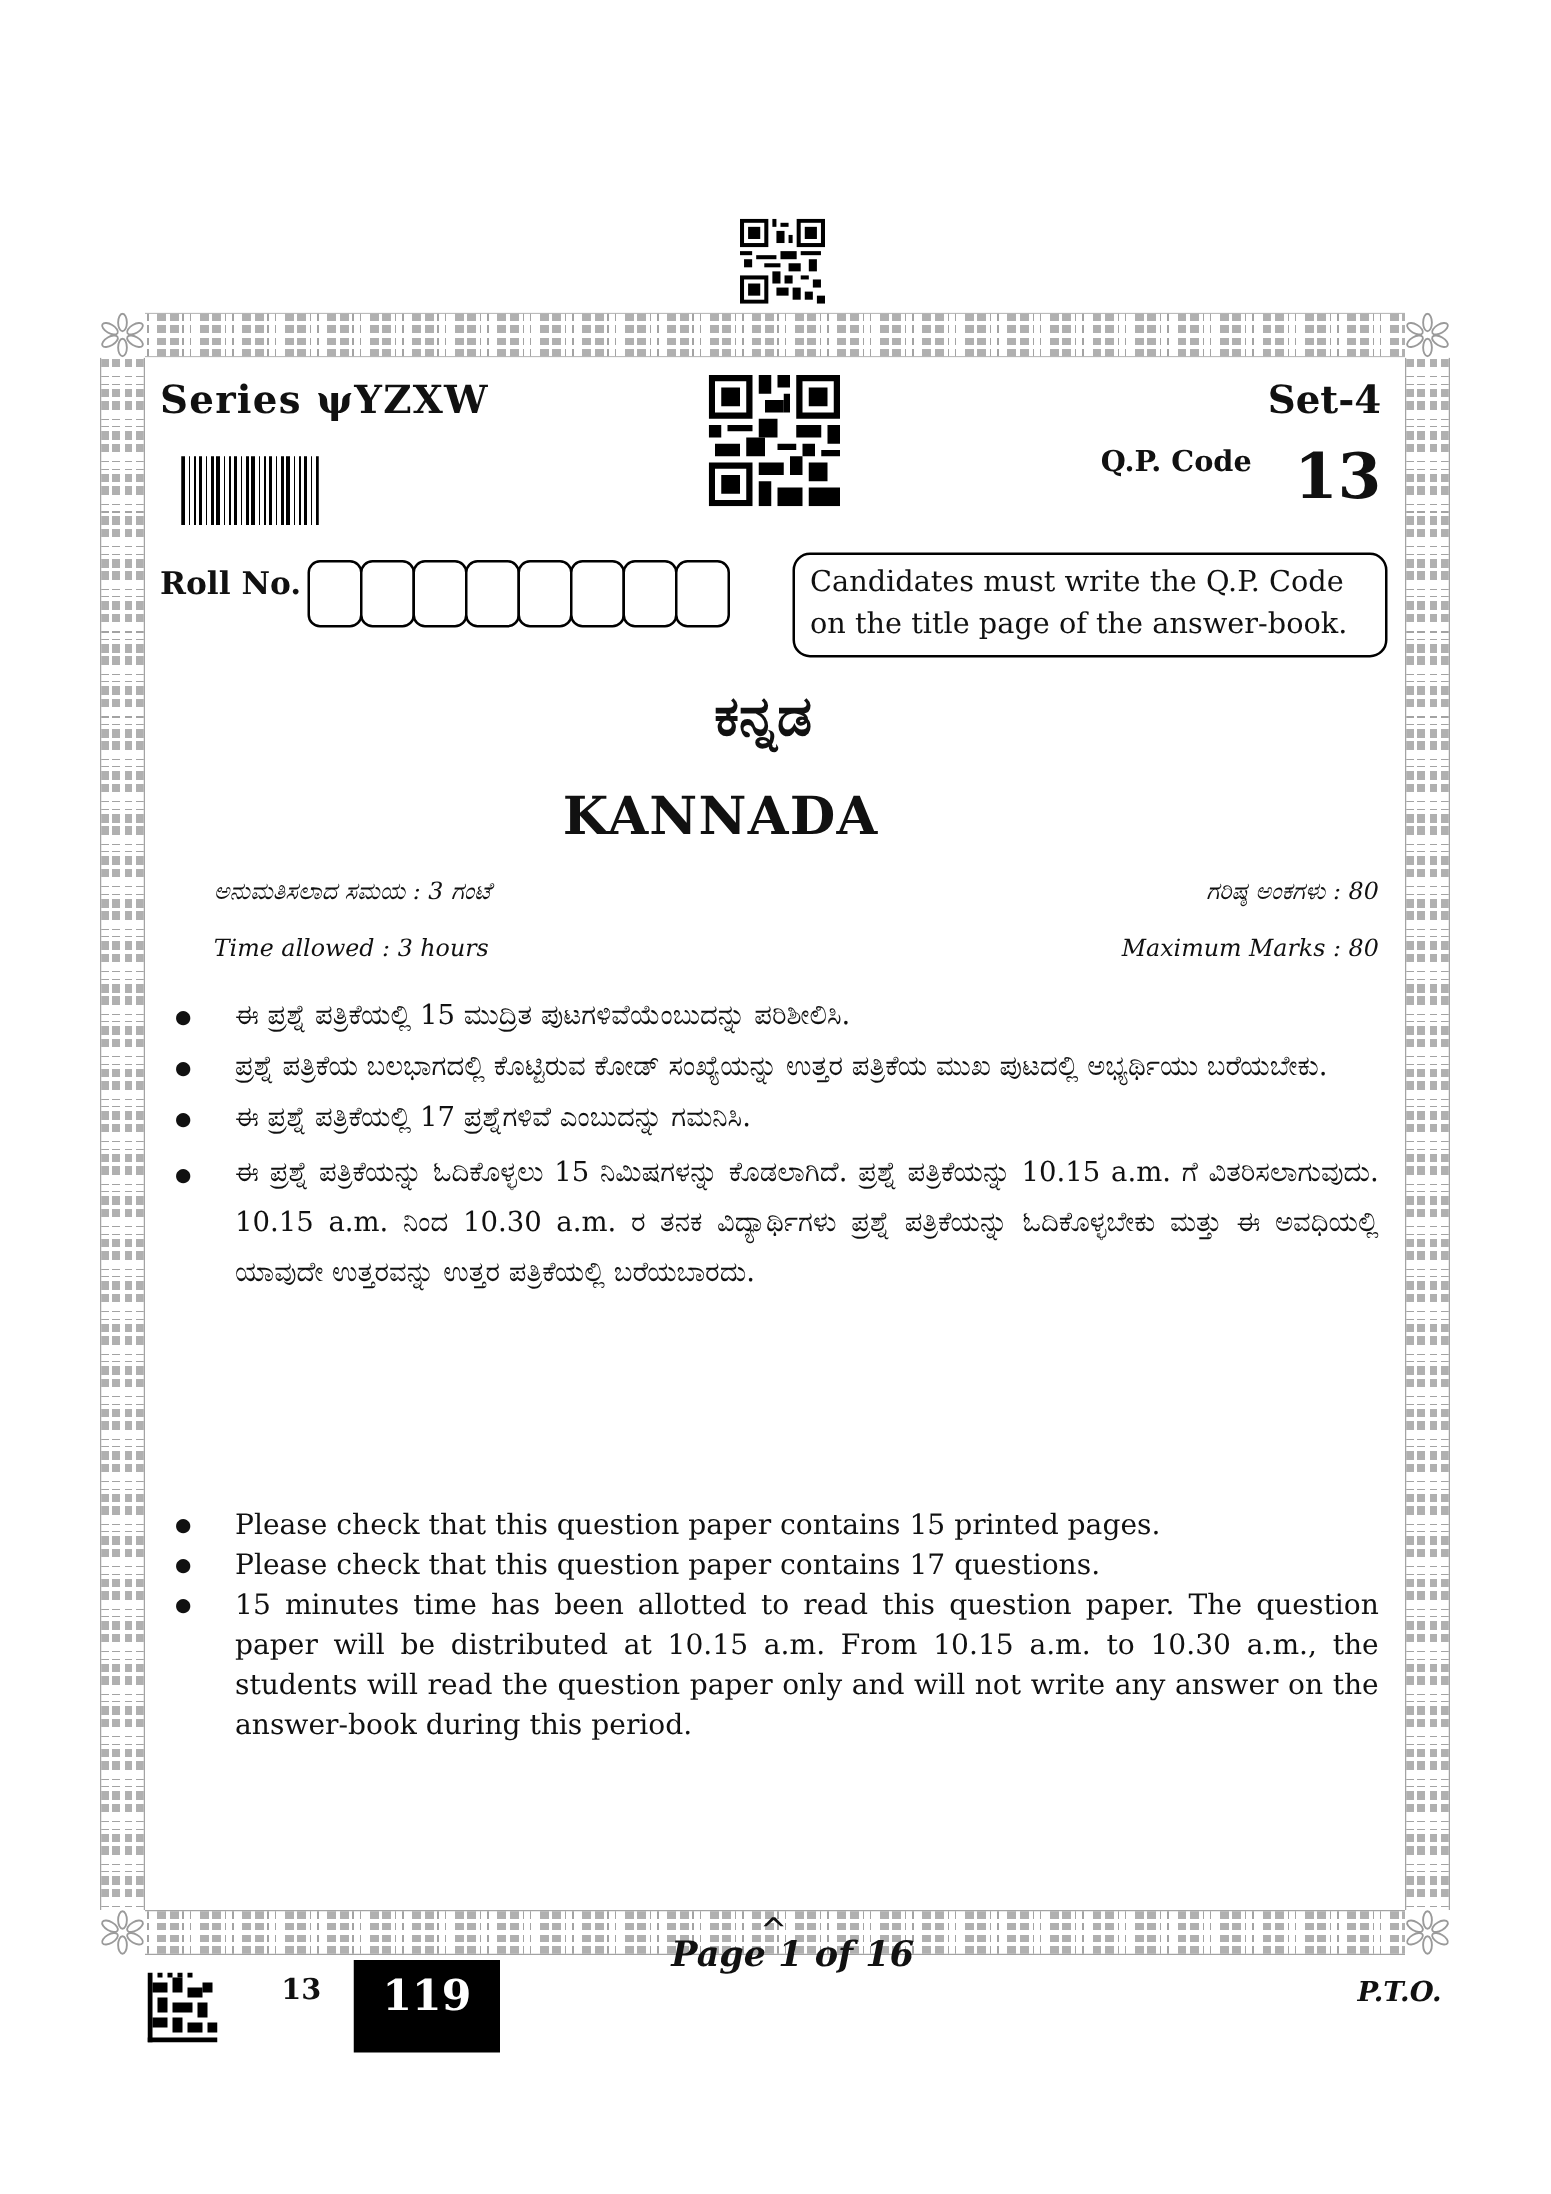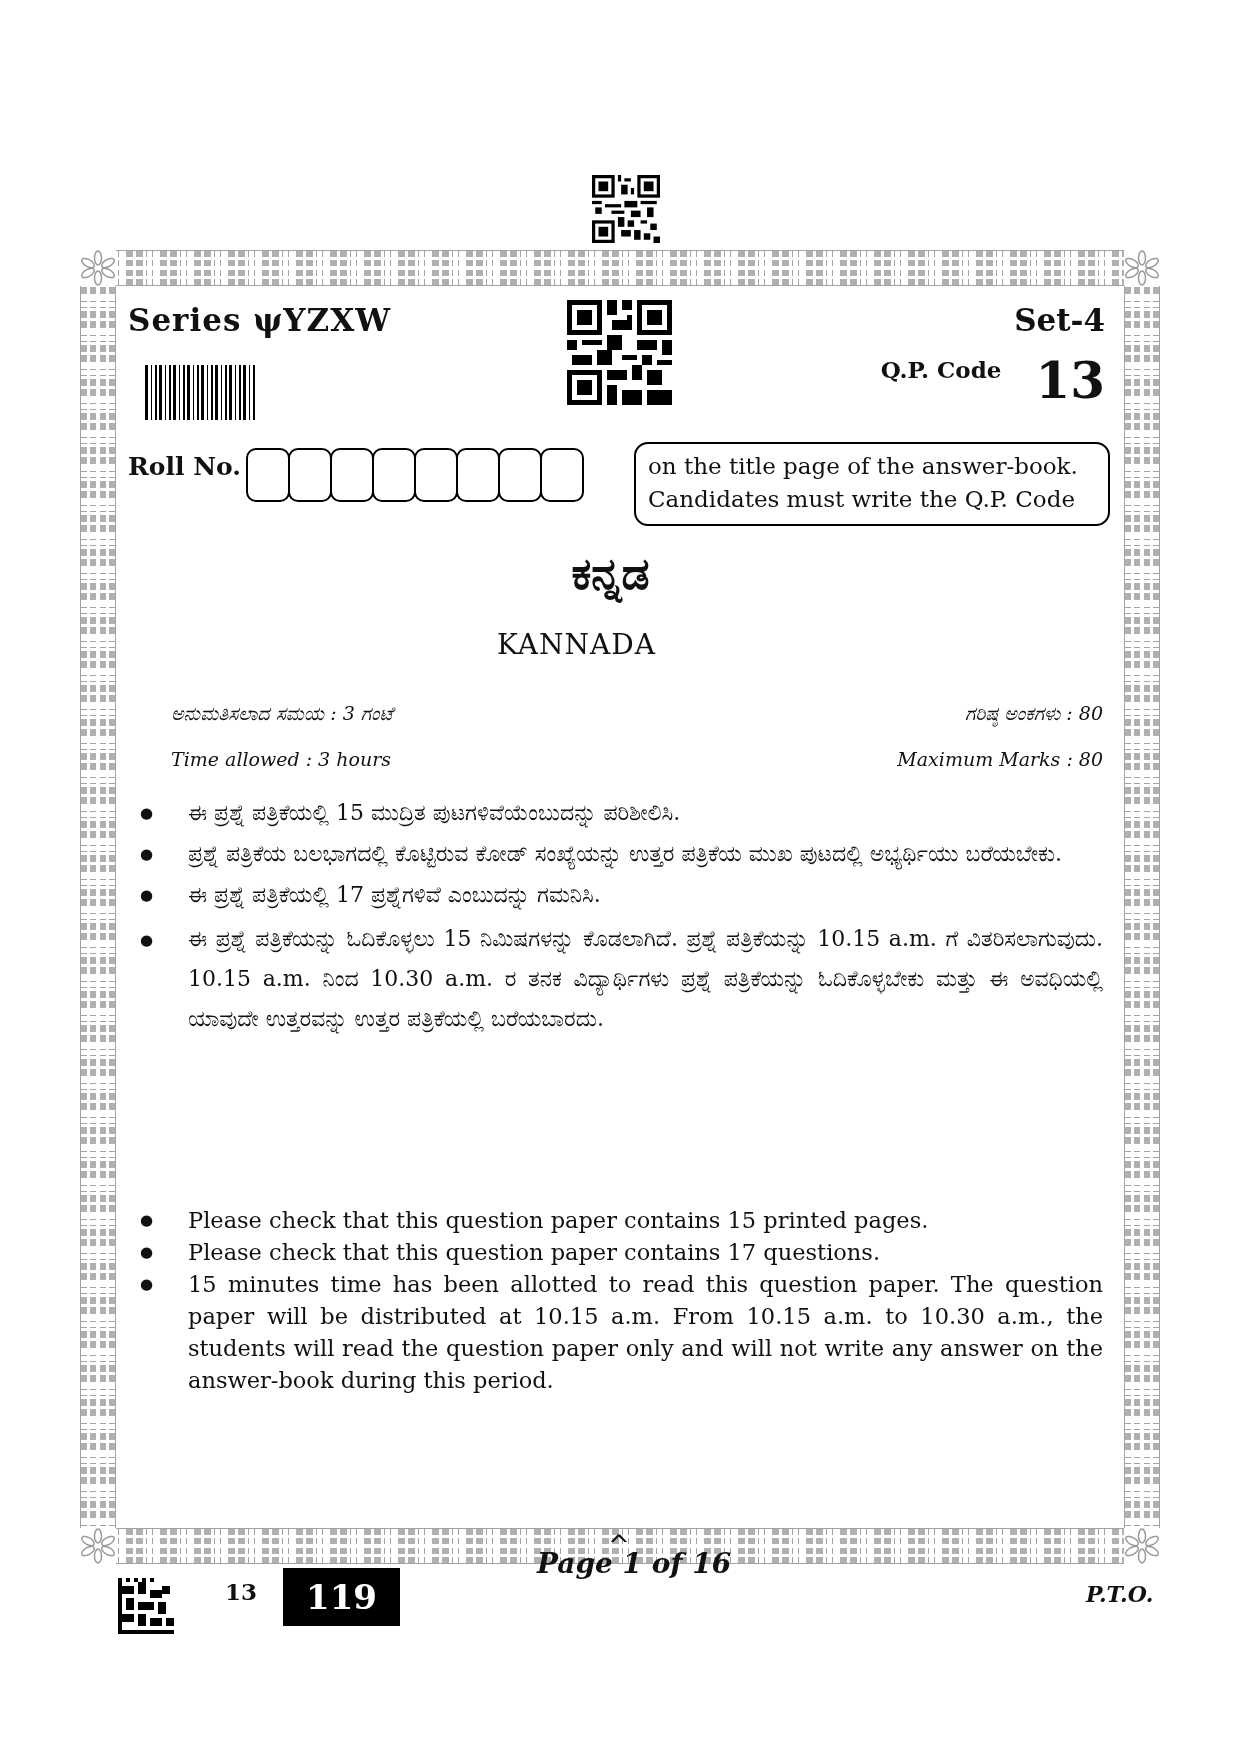--- a/index.html
+++ b/index.html
@@ -33,38 +33,38 @@
     background: repeating-linear-gradient(90deg,#000 0 3px,#fff 3px 6px,#000 6px 7px,#fff 7px 10px,#000 10px 12px,#fff 12px 14px); }
 
   .qr { background:#fff; }
   .rollno-label { left: 128px; top: 452px; font-size: 25px; font-weight: bold; }
   .roll-boxes { left: 246px; top: 448px; display: flex; }
   .roll-box { width: 44px; height: 54px; border: 2px solid #000; border-radius: 10px; margin-right: -2px; box-sizing: border-box; background:#fff; }
   .cand-box { left: 634px; top: 442px; width: 476px; height: 84px; border: 2px solid #000; border-radius: 14px; box-sizing: border-box;
     padding: 6px 0 0 12px; font-size: 23px; line-height: 33px; }
 
   .title-kn { left: 0; width: 1221px; text-align: center; top: 548px; font-size: 44px; font-weight: bold; }
-  .title-en { left: 0; width: 1153px; text-align: center; top: 628px; font-size: 28px; font-weight: normal; letter-spacing: 1px; }
+  .title-en { left: 0; width: 1153px; text-align: center; top: 628px; font-size: 42px; font-weight: bold; letter-spacing: 1px; }
 
   .meta { font-size: 19px; font-style: italic; margin-left: 28px; }
   .meta-l { left: 143px; }
   .meta-r { right: 138px; text-align: right; }
 
   .bullets { left: 133px; width: 970px; }
   .b { position: relative; padding-left: 55px; text-align: justify; }
   .b::before { content: "●"; position: absolute; left: 7px; font-size: 15px; }
   .kn .b { font-size: 22px; line-height: 33px; margin-bottom: 8px; }
   .kn .b::before { top: 1px; }
   .en .b { font-size: 22.5px; line-height: 32px; }
   .en .b::before { top: 0px; }
 
   .caret { left: 608px; top: 1530px; font-size: 26px; font-family: "DejaVu Sans", sans-serif; }
 
   .footer-code { left: 225px; top: 1578px; font-size: 23px; font-weight: bold; }
-  .footer-box { left: 283px; top: 1568px; width: 117px; height: 58px; background: #000; color: #fff;
+  .footer-box { left: 283px; top: 1568px; width: 117px; height: 74px; background: #000; color: #fff;
     font-size: 34px; font-weight: bold; text-align: center; line-height: 58px; }
   .footer-page { left: 537px; top: 1547px; font-size: 28px; font-style: italic; font-weight: bold; }
   .footer-pto { left: 1086px; top: 1581px; font-size: 22px; font-style: italic; font-weight: bold; }
 </style>
 </head>
 <body>
 
 <svg class="abs qr" style="left:592px;top:175px" width="68" height="68" viewBox="0 0 21 21">
   <rect width="21" height="21" fill="#fff"></rect>
   <g fill="#000">
@@ -193,22 +193,22 @@
   <div class="roll-box"></div>
   <div class="roll-box"></div>
   <div class="roll-box"></div>
   <div class="roll-box"></div>
   <div class="roll-box"></div>
   <div class="roll-box"></div>
   <div class="roll-box"></div>
   <div class="roll-box"></div>
 </div>
 <div class="abs cand-box">
+  <div>Candidates must write the Q.P. Code</div>
   <div>on the title page of the answer-book.</div>
-  <div>Candidates must write the Q.P. Code</div>
 </div>
 
 <div class="abs title-kn">ಕನ್ನಡ</div>
 <div class="abs title-en">KANNADA</div>
 
 <div class="abs meta meta-l" style="top:702px">ಅನುಮತಿಸಲಾದ ಸಮಯ : 3 ಗಂಟೆ</div>
 <div class="abs meta meta-r" style="top:702px">ಗರಿಷ್ಠ ಅಂಕಗಳು : 80</div>
 <div class="abs meta meta-l" style="top:748px">Time allowed : 3 hours</div>
 <div class="abs meta meta-r" style="top:748px">Maximum Marks : 80</div>
 

